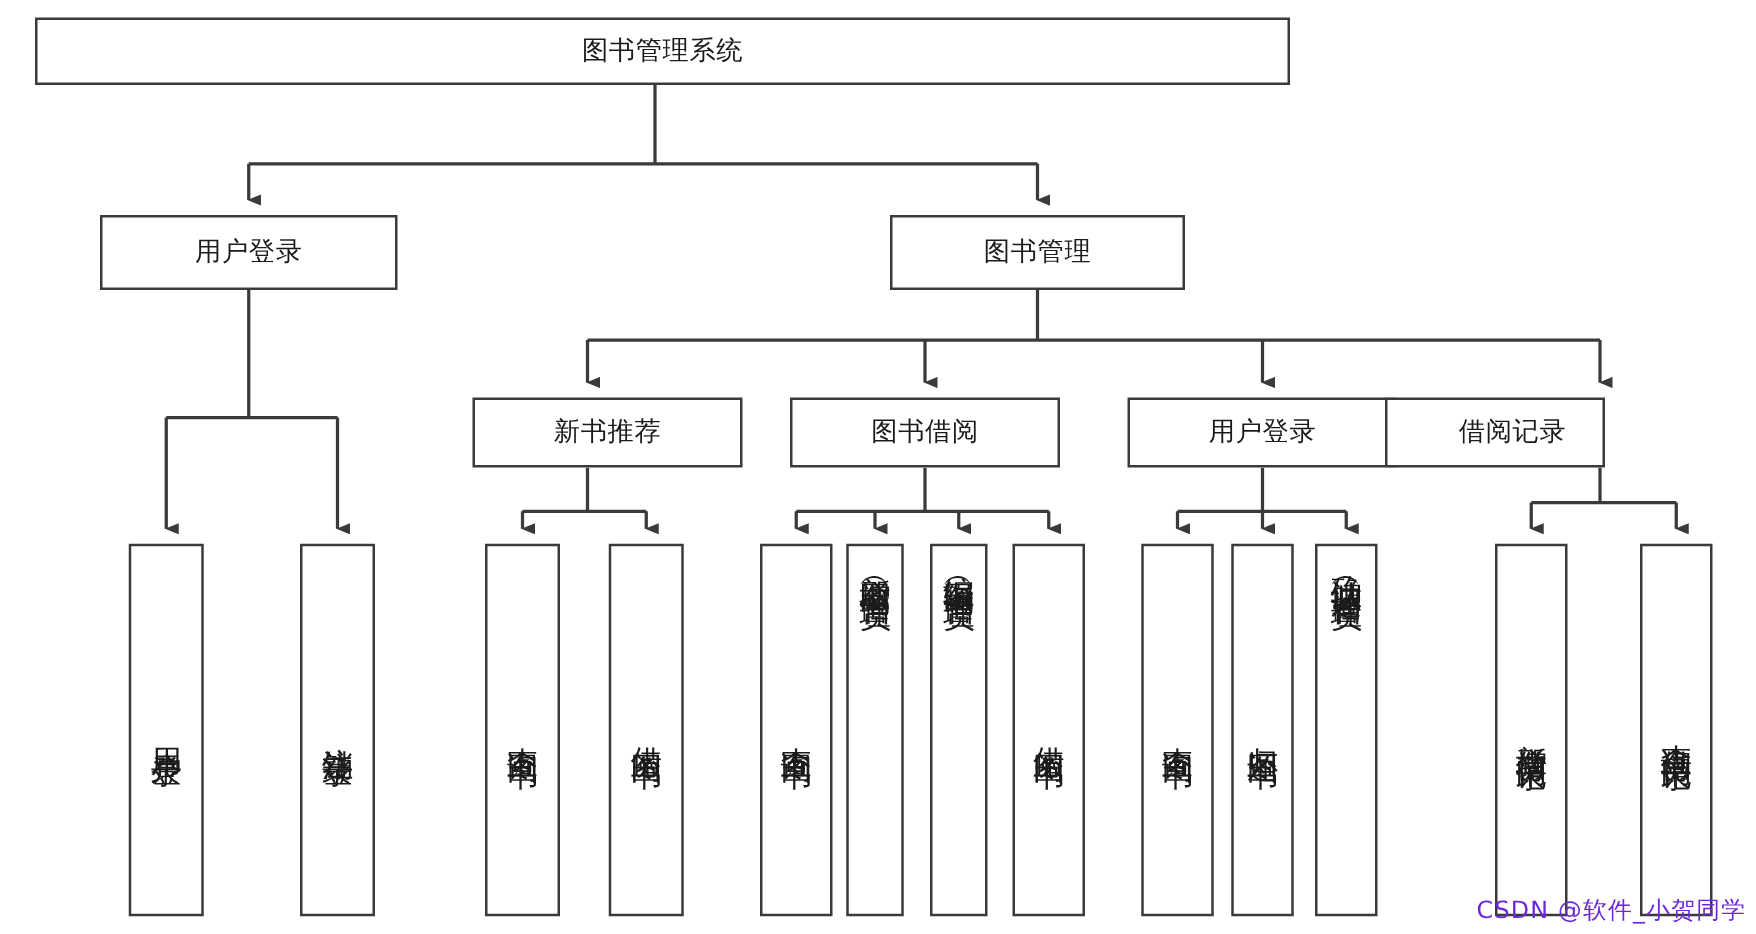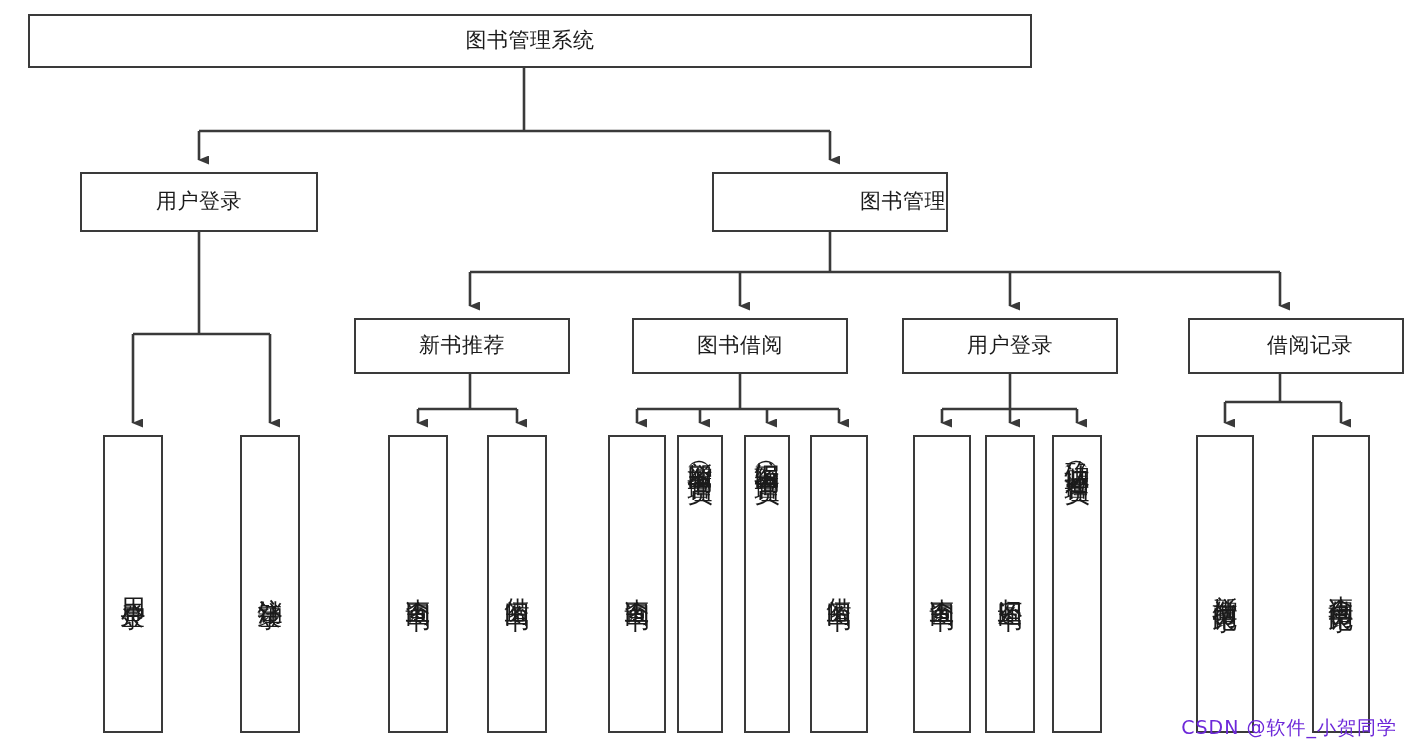--- a/index.html
+++ b/index.html
@@ -122,34 +122,34 @@
     </g>
   </svg>
 
   <div class="node" style="left:18px; top:14px; width:1004px; height:54px;margin-left:10px;">
     <span class="lbl">图书管理系统</span>
   </div>
 
   <div class="node" style="left:80px; top:172px; width:238px; height:60px;">
     <span class="lbl">用户登录</span>
   </div>
-  <div class="node" style="left:712px; top:172px; width:236px; height:60px;justify-content:flex-end;">
+  <div class="node" style="left:712px; top:172px; width:236px; height:60px;">
     <span class="lbl">图书管理</span>
   </div>
 
-  <div class="node" style="left:354px; top:318px; width:216px; height:56px;">
+  <div class="node" style="left:378px; top:318px; width:216px; height:56px;">
     <span class="lbl">新书推荐</span>
   </div>
   <div class="node" style="left:632px; top:318px; width:216px; height:56px;">
     <span class="lbl">图书借阅</span>
   </div>
   <div class="node" style="left:902px; top:318px; width:216px; height:56px;">
     <span class="lbl">用户登录</span>
   </div>
-  <div class="node" style="left:1188px; top:318px; width:216px; height:56px;padding-left:28px;">
+  <div class="node" style="left:1108px; top:318px; width:176px; height:56px;padding-left:28px;">
     <span class="lbl">借阅记录</span>
   </div>
 
   <div class="node vert center" style="left:103px; top:435px; width:60px; height:298px;">
     <span class="lbl">用户登录</span>
   </div>
   <div class="node vert center" style="left:240px; top:435px; width:60px; height:298px;">
     <span class="lbl">注销登录</span>
   </div>
 

